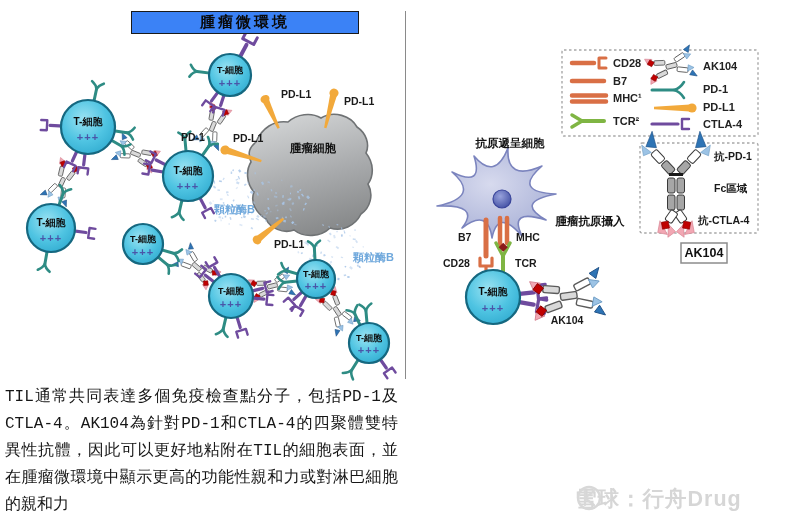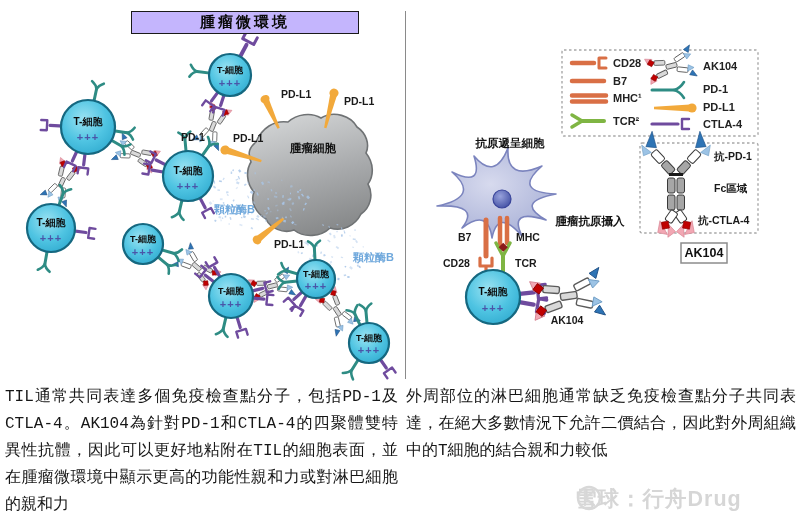--- a/index.html
+++ b/index.html
@@ -1,18 +1,18 @@
 <!DOCTYPE html>
 <html><head>
 <meta charset="utf-8">
 <style>
   html,body{margin:0;padding:0;background:#fff}
   #page{position:relative;width:800px;height:524px;background:#fff;overflow:hidden;
         font-family:"Liberation Sans",sans-serif}
-  .hdrbox{position:absolute;border:1.6px solid #1a1a1a;background:#c4b5fd;text-align:center;
+  .hdrbox{position:absolute;border:1.6px solid #1a1a1a;background:#3b82f6;text-align:center;
           font-weight:700;font-size:15px;letter-spacing:3px;color:#0a0a0a;
           display:flex;align-items:center;justify-content:center}
   #hdr-left{left:131px;top:11px;width:226px;height:21px}
   #hdr-right{left:448px;top:10px;width:224px;height:22px}
   #divider{position:absolute;left:405px;top:11px;width:1px;height:368px;background:#8a8a8a}
   svg{position:absolute;left:0;top:0}
   .tcell{fill:url(#gradT);stroke:#156880;stroke-width:2.2}
   .tlabel{font-weight:700;font-size:10px;fill:#0a0a0a;text-anchor:middle}
   .tlabel-sm{font-size:9px}
   .tplus{font-weight:700;font-size:11px;fill:#4A55A8;text-anchor:middle;letter-spacing:1px}
@@ -471,21 +471,20 @@
     </g>
     <use href="#sym-ab" transform="translate(568,296) rotate(-8) scale(1.5)"></use>
     <text class="lbl" x="567" y="324" text-anchor="middle">AK104</text>
   </g>
 </svg>
 
 <div class="hdrbox" id="hdr-left">腫瘤微環境</div>
 <div id="divider"></div>
 
 <div class="para" id="para-left">TIL通常共同表達多個免疫檢查點分子，包括PD-1及CTLA-4。AK104為針對PD-1和CTLA-4的四聚體雙特異性抗體，因此可以更好地粘附在TIL的細胞表面，並在腫瘤微環境中顯示更高的功能性親和力或對淋巴細胞的親和力</div>
-<div class="para" id="para-right">外周部位的淋巴細胞通常缺乏免疫檢查點分子共同表達，在絕大多數情況下允許二價結合，因此對外周組織中的T細胞的結合親和力較低</div>
 
 <div class="wm">
   <svg width="28" height="28" viewBox="-14 -14 28 28">
     <circle cx="0" cy="0" r="11" fill="none" stroke="#D8D8D8" stroke-width="2.4"></circle>
     <path d="M-4 -7 L-4 7 M-4 0 L5 -7 M-3 1 L5 7" fill="none" stroke="#D8D8D8" stroke-width="2.2" stroke-linecap="round"></path>
   </svg>
   <span>雪球：行舟Drug</span>
 </div>
 
 </div>

